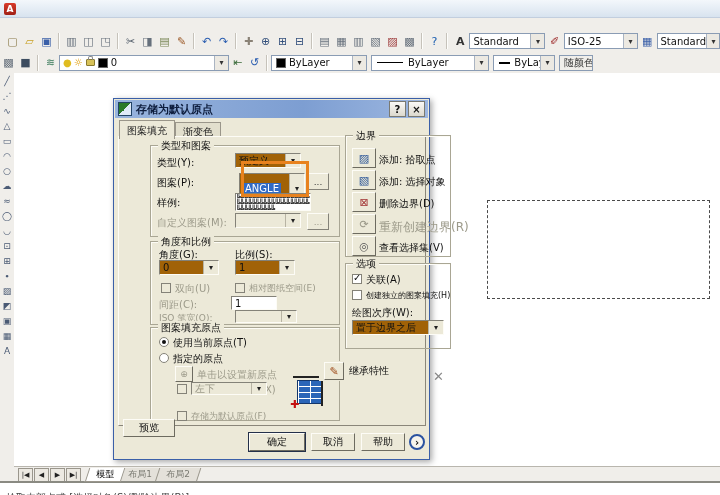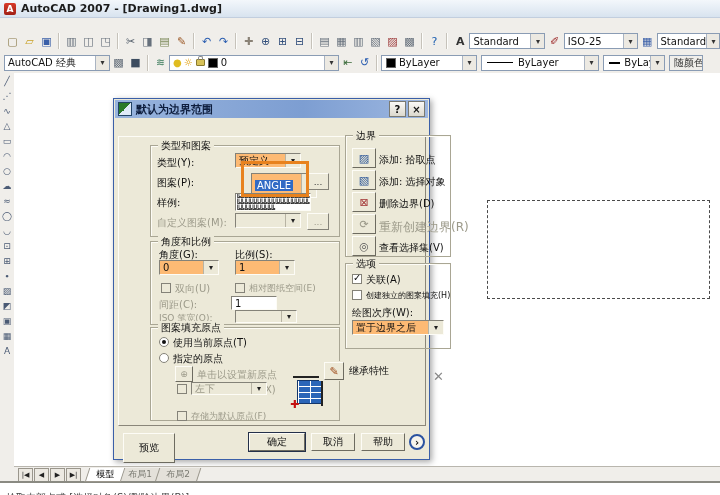--- a/index.html
+++ b/index.html
@@ -65,21 +65,21 @@
   .tabs{position:absolute;left:5px;top:21px;display:flex;align-items:flex-end;}
   .tab{height:15px;padding:1px 7px 0;border:1px solid #9a968a;border-bottom:none;background:#e2dfcd;
     color:#222;display:flex;align-items:center;cursor:pointer;}
   .tab.active{height:17px;background:#ece9d8;position:relative;z-index:2;font-weight:normal;}
   .page{position:absolute;left:4px;top:37px;width:306px;height:288px;
     border:1px solid;border-color:#fdfcf6 #8a867a #8a867a #fdfcf6;background:#ece9d8;}
   .group{position:absolute;border:1px solid #a9a694;box-shadow:1px 1px 0 #fdfcf6 inset;margin-left:28px;}
   .gtitle{position:absolute;top:-7px;left:7px;background:#ece9d8;padding:0 3px;font-size:10px;color:#111;}
   .lbl{position:absolute;white-space:nowrap;color:#111;}
   .lbl.dis{color:#9c9a8a;}
-  .dcombo{position:absolute;display:flex;align-items:center;background:#fdba74;
+  .dcombo{position:absolute;display:flex;align-items:center;background:#a16207;
     border:1px solid;border-color:#848278 #fdfcf6 #fdfcf6 #848278;box-sizing:border-box;
     padding-left:3px;font-size:10px;overflow:hidden;white-space:nowrap;}
   .dcombo .arrow{margin-left:auto;flex:0 0 14px;align-self:stretch;background:#ece9d8;
     border-left:1px solid #b8b4a4;display:flex;align-items:center;justify-content:center;}
   .dcombo .arrow::after{content:"▾";font-size:8px;color:#222;}
   .dcombo.dis{background:#ece9d8;color:#9c9a8a;}
   .dcombo.sel .val{background:#316ac5;color:#fff;padding:0 2px;}
   .dfield{position:absolute;background:#fff;border:1px solid;border-color:#848278 #fdfcf6 #fdfcf6 #848278;
     box-sizing:border-box;padding:1px 3px;font-size:10px;}
   .dots{position:absolute;background:#ece9d8;border:1px solid;border-color:#fdfcf6 #848278 #848278 #fdfcf6;
@@ -128,21 +128,20 @@
     border-top:2px solid #8a8a82;overflow:hidden;}
   .cmdline .txt{position:absolute;left:6px;top:8px;font-size:10px;color:#444;white-space:nowrap;}
 </style>
 </head>
 <body>
 
 <div id="app">
 
   <div class="titlebar">
     <span class="appicon">A</span>
-    <span class="wtitle">AutoCAD 2007 - [Drawing1.dwg]</span>
   </div>
 
 
   <div class="tbrow tb1">
     <span class="icons" style="margin-left:4px">
         <span class="tbi" style="color: rgb(138, 122, 74);">▢</span>
         <span class="tbi" style="color: rgb(201, 162, 39);">▱</span>
         <span class="tbi" style="color: rgb(58, 95, 168);">▣</span>
         <span class="sep"></span>
         <span class="tbi" style="color: rgb(102, 112, 124);">▥</span>
@@ -183,24 +182,20 @@
       <span class="arrow"></span>
     </span>
     <span class="tbico" style="color:#3a5fa8">▦</span>
     <span class="combo" style="width:70px">
       <span>Standard</span>
       <span class="arrow"></span>
     </span>
   </div>
 
   <div class="tbrow tb2">
-    <span class="combo" style="width:106px;margin-left:4px">
-      <span>AutoCAD 经典</span>
-      <span class="arrow"></span>
-    </span>
     <span class="tbi" style="color:#66707c">▩</span>
     <span class="tbi" style="color:#3c4c60">■</span>
     <span class="sep"></span>
     <span class="tbi" style="color:#3a7a5a">≋</span>
     <span class="combo" style="width:170px">
       <span class="mini" style="color:#e0bc20">●</span>
       <span class="mini" style="color:#e09a00">☼</span>
       <span class="lockbox"></span>
       <span class="csw"></span>
       <span>0</span>
@@ -252,40 +247,44 @@
     </div>
 
   <div class="canvas">
     <div class="dashed-rect"></div>
     <span class="pickmark"></span>
   </div>
 
   <div class="dialog">
     <div class="dtitle">
       <span class="dtico"></span>
-      <span class="dttext">默认为边界范围</span>
+      <span class="dttext">存储为默认原点</span>
       <span style="margin-left:auto;display:flex">
         <span class="dbtn">?</span>
         <span class="dbtn">×</span>
       </span>
     </div>
 
+    <div class="tabs">
+      <span class="tab active">图案填充</span>
+      <span class="tab">渐变色</span>
+    </div>
     <div class="page"></div>
 
     <div class="group" style="left:8px;top:46px;width:188px;height:90px">
       <span class="gtitle">类型和图案</span>
       <span class="lbl" style="left:6px;top:10px">类型(Y):</span>
       <span class="lbl" style="left:6px;top:30px">图案(P):</span>
       <span class="lbl" style="left:6px;top:50px">样例:</span>
       <span class="lbl dis" style="left:6px;top:70px">自定义图案(M):</span>
       <span class="dcombo" style="left:84px;top:7px;width:66px;height:15px">
         <span>预定义</span>
         <span class="arrow"></span>
       </span>
-      <span class="dcombo sel" style="left:100px;top:27px;width:66px;height:25px">
+      <span class="dcombo sel" style="left:88px;top:27px;width:66px;height:31px">
         <span class="val">ANGLE</span>
         <span class="arrow"></span>
       </span>
       <span class="dots" style="left:156px;top:27px;width:20px;height:15px">...</span>
       <span class="swatch" style="left:84px;top:47px;width:74px;height:16px"></span>
       <span class="dcombo dis" style="left:84px;top:67px;width:66px;height:15px">
         <span class="arrow"></span>
       </span>
       <span class="dots dis" style="left:156px;top:67px;width:20px;height:15px">...</span>
     </div>
@@ -363,21 +362,21 @@
         <span>置于边界之后</span>
         <span class="arrow"></span>
       </span>
     </div>
 
     <span class="dbutton" style="left:205px;top:262px;width:100px;height:20px;justify-content:flex-start;padding-left:4px;border-color:#ece9d8">
       <span class="ibtn" style="position:static;width:18px;height:16px;color:#a05020;margin-right:5px">✎</span>
       <span>继承特性</span>
     </span>
 
-    <span class="dbutton" style="left:9px;top:334px;width:52px;height:30px">预览</span>
+    <span class="dbutton" style="left:9px;top:320px;width:52px;height:18px">预览</span>
     <span class="dbutton default" style="left:135px;top:334px;width:56px;height:18px">确定</span>
     <span class="dbutton" style="left:197px;top:334px;width:44px;height:18px">取消</span>
     <span class="dbutton" style="left:247px;top:334px;width:44px;height:18px">帮助</span>
     <span class="roundbtn" style="left:295px;top:335px">›</span>
   </div>
 
   <div class="layouttabs">
     <span class="navbtn" style="margin-left:4px">|◀</span>
     <span class="navbtn">◀</span>
     <span class="navbtn">▶</span>

